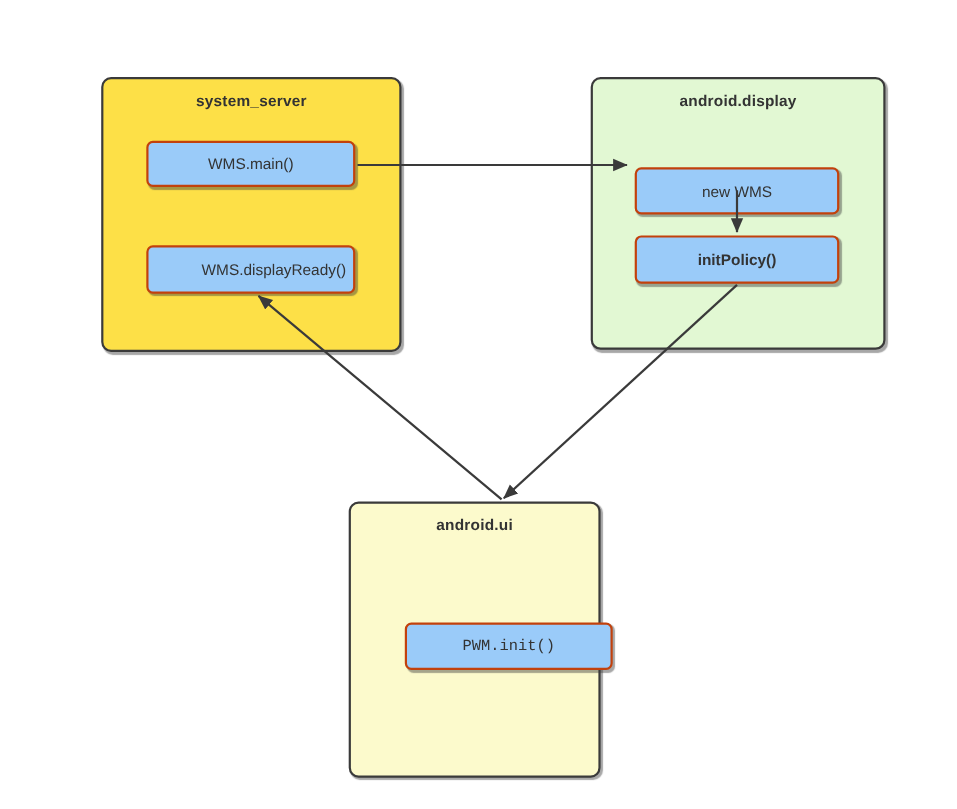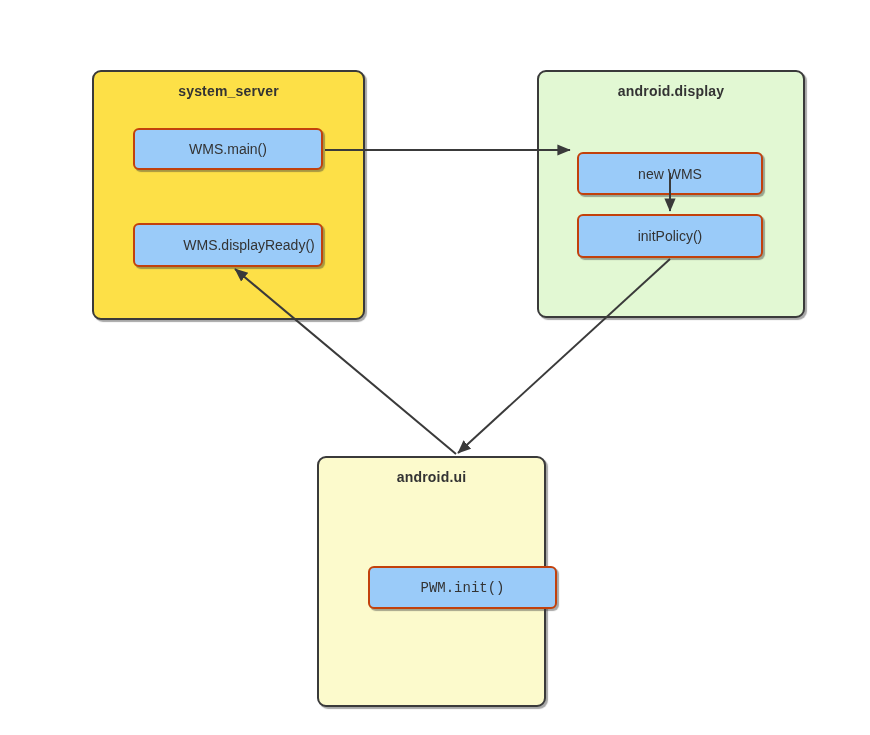--- a/index.html
+++ b/index.html
@@ -43,21 +43,21 @@
     display: flex;
     align-items: center;
     justify-content: center;
     font-size: 14px;
     color: #333333;
   }
   
   .node-wms-main        { left: 39px;  top: 56px;  width: 190px; height: 42px; }
   .node-wms-displayready{ left: 39px;  top: 151px; width: 190px; height: 44px; padding-left: 42px; }
   .node-new-wms         { left: 38px;  top: 57px;  width: 186px; height: 43px; margin-top: 23px; }
-  .node-initpolicy      { left: 38px;  top: 142px; width: 186px; height: 44px; }
+  .node-initpolicy      { left: 38px;  top: 142px; width: 186px; height: 44px; font-weight: bold; }
   .node-pwm-init        { left: 49px;  top: 108px; width: 189px; height: 43px; font-family: Liberation Mono, monospace; }
   .edges-layer {
     position: absolute;
     left: 0; top: 0;
     width: 870px;
     height: 735px;
     pointer-events: none;
   }
   .edge {
     stroke: #3a3a3a;

